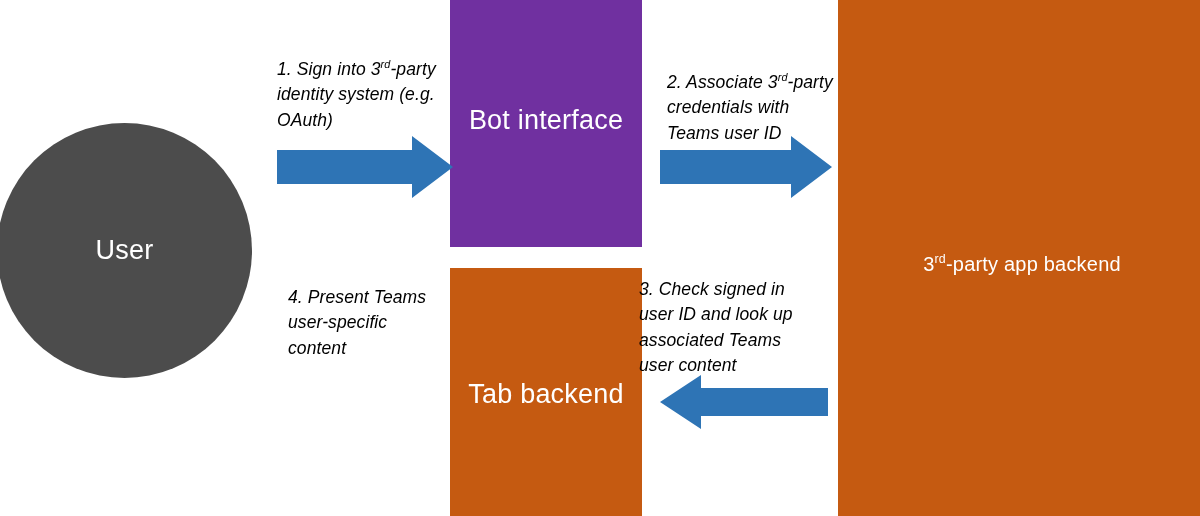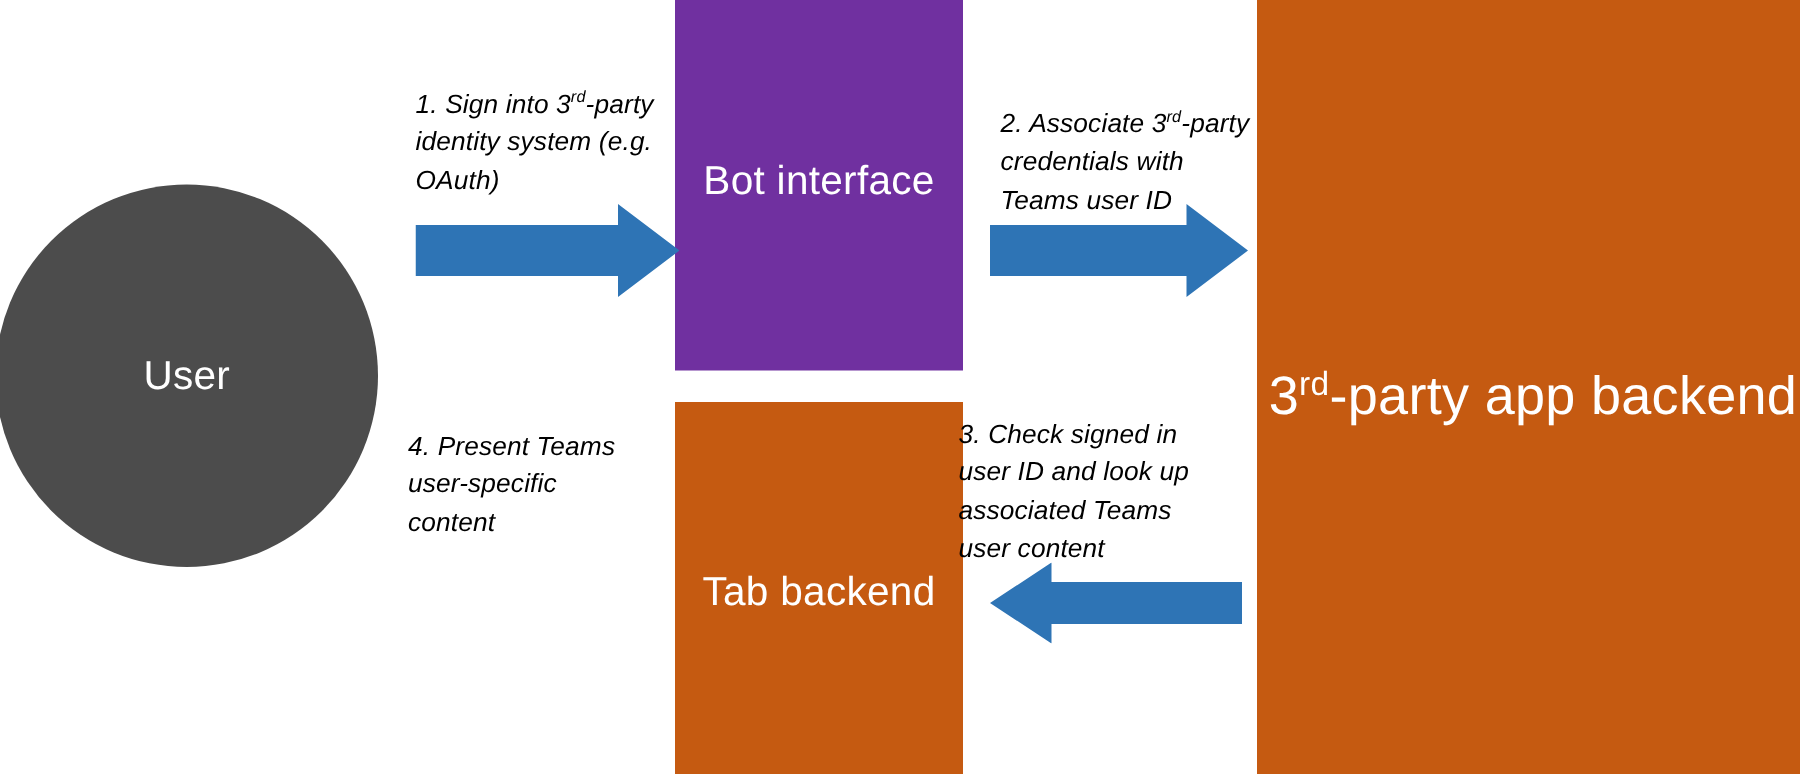--- a/index.html
+++ b/index.html
@@ -66,21 +66,21 @@
     background: #c55a11;
   }
   .box-backend {
     left: 838px;
     top: -6px;
     width: 368px;
     height: 528px;
     background: #c55a11;
   }
   .box-backend .shape-label {
-    font-size: 36px;
+    font-size: 20px;
     margin-top: 12px;
   }
 
   
   .arrow {
     position: absolute;
   }
   .arrow svg { display: block; }
 
   
@@ -88,21 +88,21 @@
     position: absolute;
     color: #000000;
     font-size: 17.5px;
     line-height: 1.45;
     letter-spacing: 0.1px;
     font-style: italic;
   }
   .caption-1 { left: 277px; top: 57px;  width: 175px; }
   .caption-2 { left: 667px; top: 70px;  width: 178px; }
   .caption-3 { left: 639px; top: 277px; width: 168px; }
-  .caption-4 { left: 272px; top: 285px; width: 152px; }
+  .caption-4 { left: 288px; top: 285px; width: 152px; }
 
   sup {
     font-size: 0.62em;
     vertical-align: super;
     line-height: 0;
   }
 </style>
 </head>
 <body>
 

